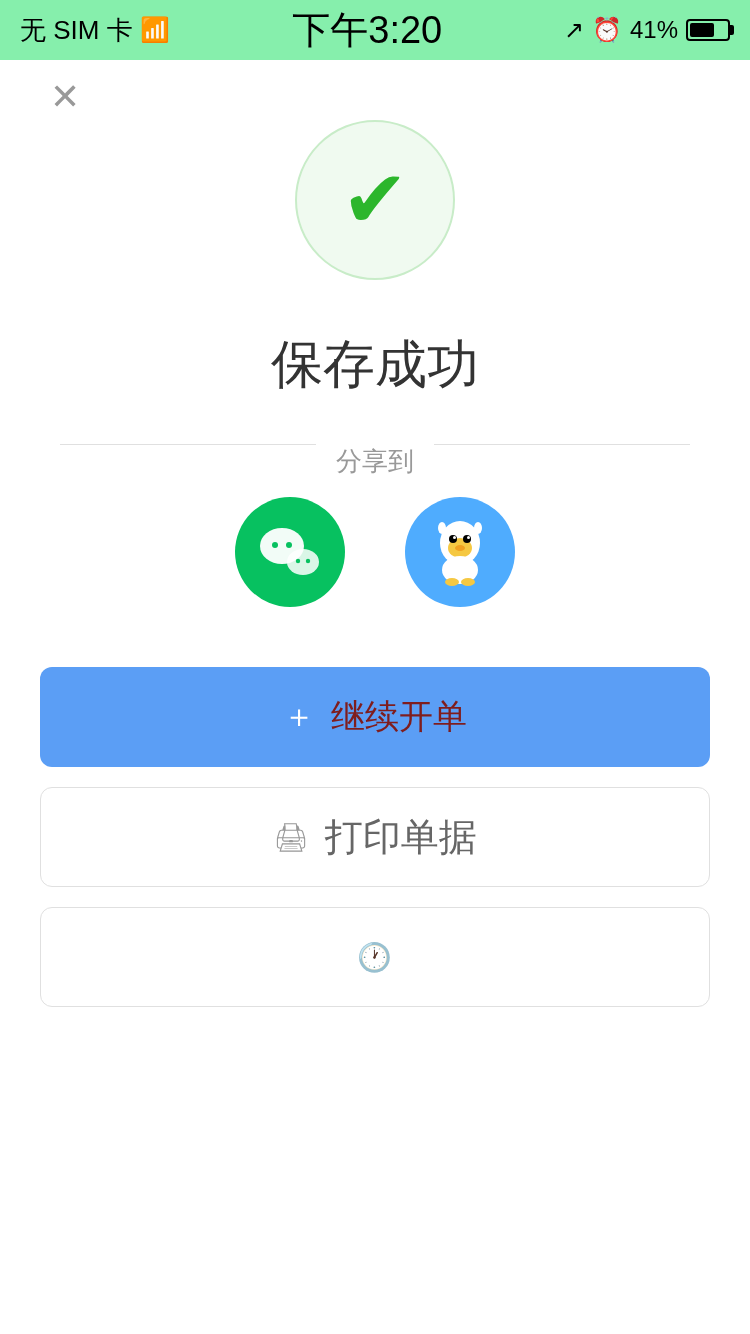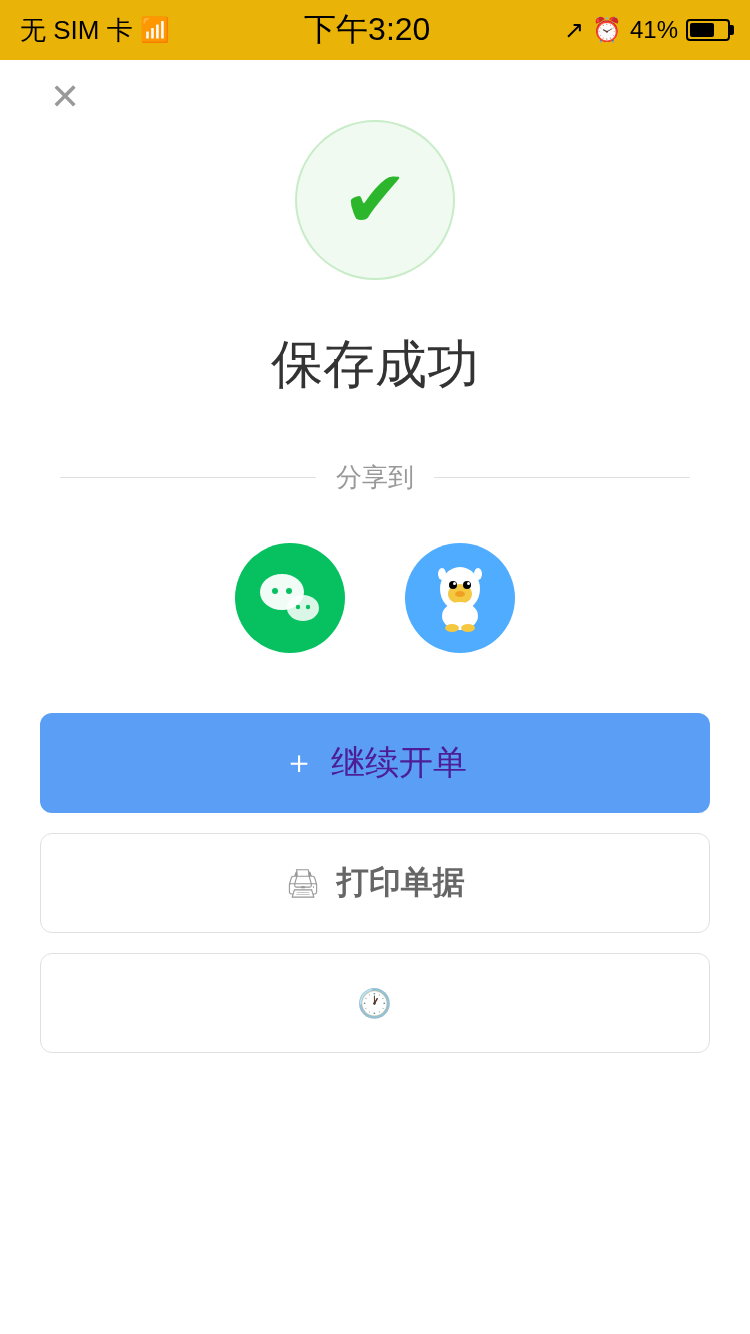--- a/index.html
+++ b/index.html
@@ -19,38 +19,38 @@
     }
 
     
     .status-bar {
       width: 100%;
       height: 60px;
       display: flex;
       align-items: center;
       justify-content: space-between;
       padding: 16px 20px;
-      background: #eab308;
+      background: #86efac;
     }
 
     .status-left {
       display: flex;
       align-items: center;
       gap: 8px;
       font-size: 26px;
       color: #000;
       font-weight: 500;
     }
 
     .wifi-icon {
       font-size: 24px;
     }
 
     .status-center {
-      font-size: 32px;
+      font-size: 38px;
       font-weight: 500;
       color: #000;
       text-align: center;
     }
 
     .status-right {
       display: flex;
       align-items: center;
       gap: 8px;
       font-size: 24px;
@@ -138,38 +138,38 @@
       font-size: 80px;
       color: #2cb62c;
       line-height: 1;
     }
 
     
     .success-title {
       font-size: 52px;
       font-weight: 400;
       color: #333;
+      margin-bottom: 44px;
+    }
+
+    
+    .share-section {
+      width: 100%;
+      display: flex;
+      flex-direction: column;
+      align-items: center;
       margin-bottom: 60px;
     }
 
-    
-    .share-section {
-      width: 100%;
-      display: flex;
-      flex-direction: column;
-      align-items: center;
-      margin-bottom: 60px;
-    }
-
     .share-divider {
       width: 100%;
       display: flex;
-      align-items: center;
+      align-items: flex-start;
       padding: 0 60px;
-      margin-bottom: 48px;
+      margin-bottom: 18px;
     }
 
     .divider-line {
       flex: 1;
       height: 1px;
       background: #e0e0e0;
     }
 
     .share-label {
       font-size: 26px;
@@ -219,41 +219,41 @@
       border-radius: 12px;
       display: flex;
       align-items: center;
       justify-content: center;
       gap: 16px;
       cursor: pointer;
     }
 
     .btn-primary-text {
       font-size: 34px;
-      color: #4c1d95;
+      color: #7f1d1d;
       font-weight: 400;
     }
 
     .btn-secondary {
       width: 100%;
       height: 100px;
       background: #ffffff;
       border: 1px solid #e0e0e0;
       border-radius: 12px;
       display: flex;
       align-items: center;
       justify-content: center;
       gap: 16px;
       cursor: pointer;
     }
 
     .btn-secondary-text {
-      font-size: 32px;
+      font-size: 38px;
       color: #666;
-      font-weight: 700;
+      font-weight: 400;
     }
 
     .btn-icon {
       font-size: 32px;
       color: #ffffff;
     }
 
     .btn-icon-gray {
       font-size: 28px;
       color: #999;

